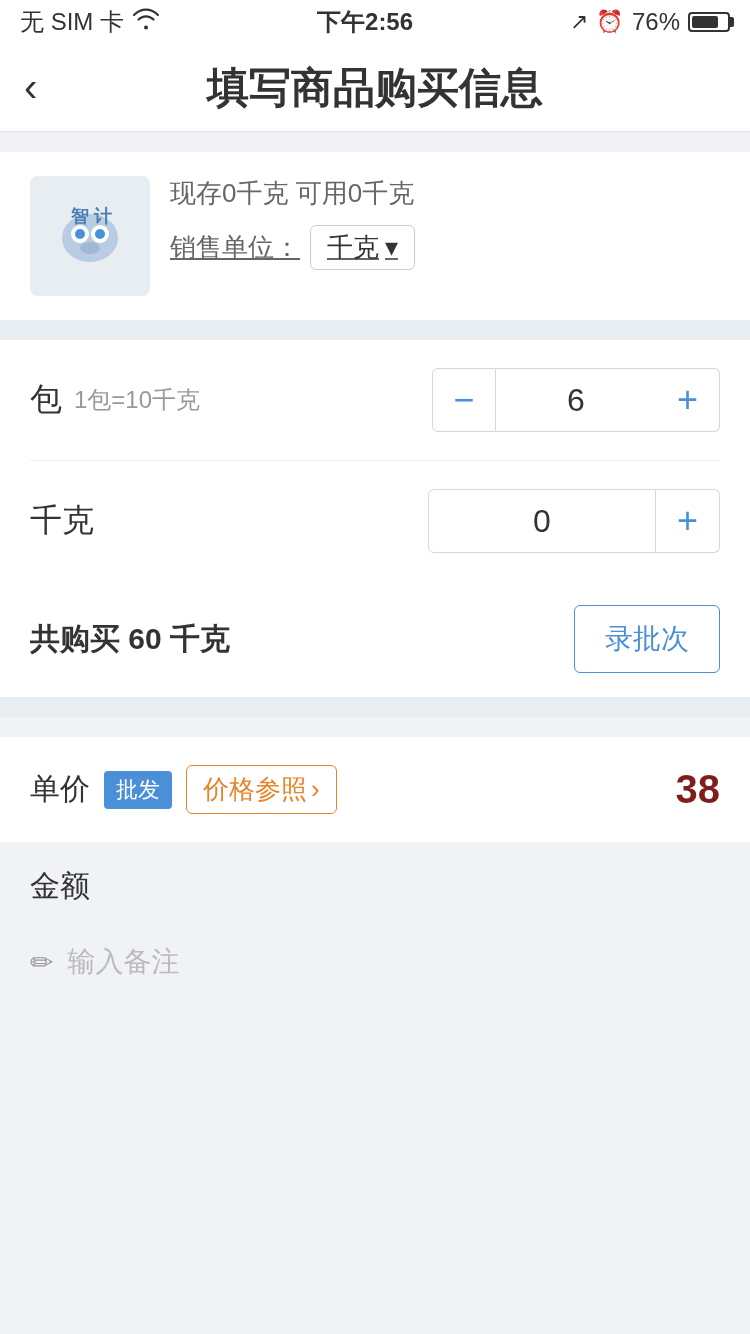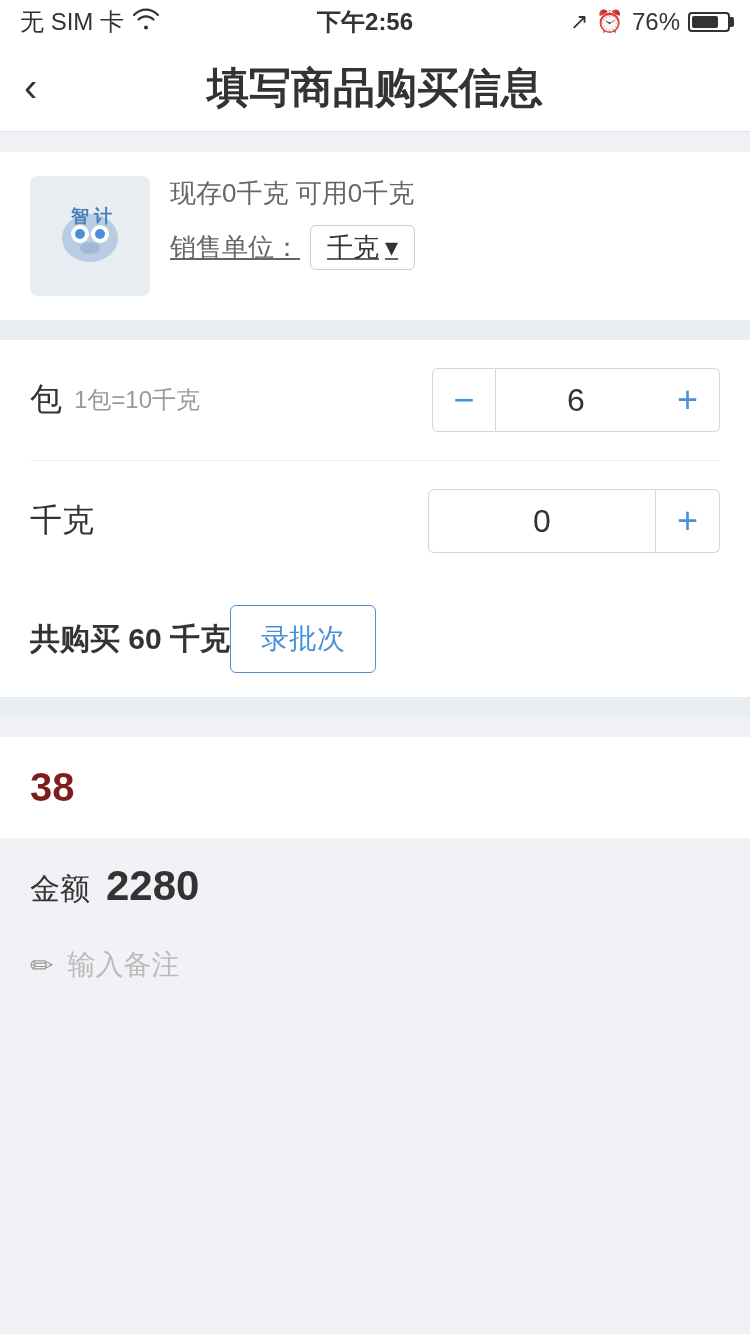--- a/index.html
+++ b/index.html
@@ -220,20 +220,21 @@
       cursor: pointer;
       border-radius: 0 6px 6px 0;
     }
 
     
     .total-row {
       background: #fff;
       padding: 24px 30px;
       display: flex;
       align-items: center;
+      justify-content: space-between;
     }
     .total-text {
       font-size: 30px;
       color: #333;
     }
     .total-text span {
       font-weight: 600;
       color: #333;
     }
     .batch-btn {
@@ -282,21 +283,21 @@
       gap: 4px;
       cursor: pointer;
     }
     .price-value {
       font-size: 40px;
       font-weight: 600;
       color: #7f1d1d;
     }
     .amount-row {
       display: flex;
-      align-items: flex-end;
+      align-items: flex-start;
       gap: 16px;
       margin-bottom: 20px;
     }
     .amount-label { font-size: 30px; color: #333; }
     .amount-value { font-size: 42px; font-weight: 600; color: #333; }
     .remark-row {
       display: flex;
       align-items: center;
       gap: 14px;
       padding: 16px 0;
@@ -401,28 +402,35 @@
     <span> </span>
     <span>千克</span>
   </div>
   <button class="batch-btn">录批次</button>
 </div>
 
 <div class="separator"></div>
 
 <div class="price-section">
   <div class="price-row">
+    <div class="price-left">
+      <span class="price-label">单价</span>
+      <span class="price-tag">批发</span>
+      <button class="price-ref-btn">
+        <span>价格参照</span>
+        <span>›</span>
+      </button>
+    </div>
     <span class="price-value">38</span>
   </div>
 </div>
 
 <div style="background:#f0f2f5; padding: 24px 30px 0;">
   <div class="amount-row">
     <span class="amount-label">金额</span>
-    <span class="amount-value">2280</span>
   </div>
   <div class="remark-row">
     <span class="remark-icon">✏</span>
     <span class="remark-text">输入备注</span>
   </div>
 </div>
 
 <div class="empty-space"></div>
 
 </body></html>

